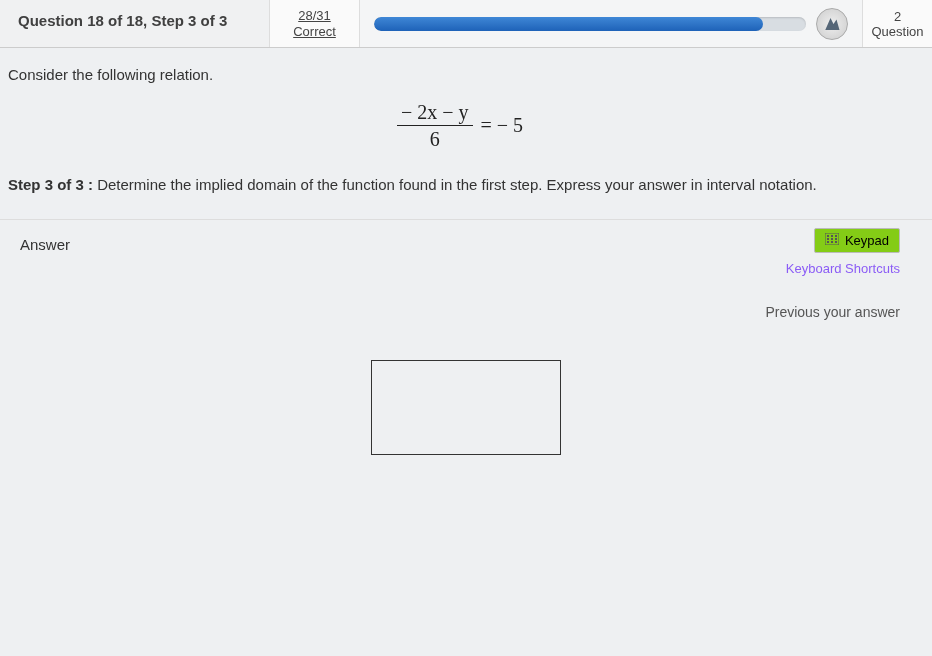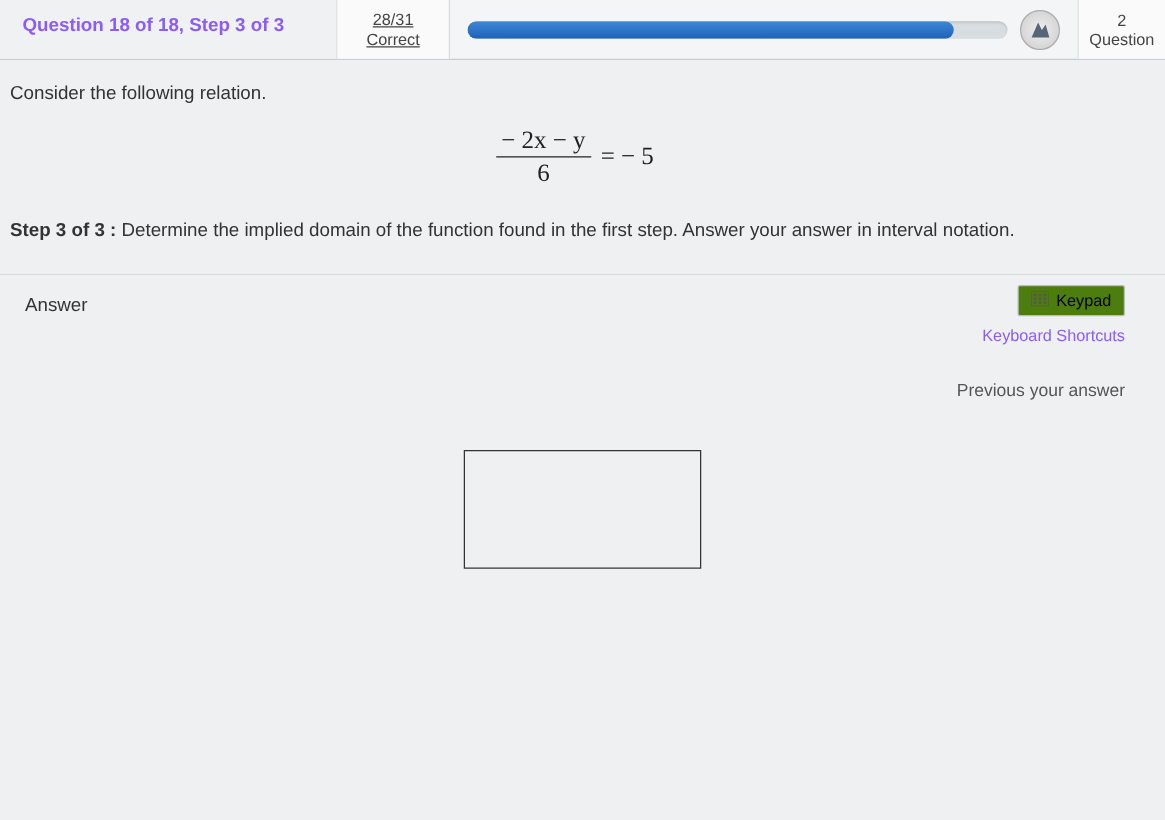--- a/index.html
+++ b/index.html
@@ -16,21 +16,21 @@
     display: flex;
     align-items: stretch;
     border-bottom: 1px solid #ccc;
     background: #f4f5f6;
     height: 48px;
   }
   .qtitle {
     flex: 0 0 auto;
     padding: 12px 18px;
     font-size: 15px;
-    color: #8b5cf6;
+    color: #404040;
     border-right: 1px solid #ddd;
     background: #f0f1f2;
     min-width: 270px;
   }
   .qtitle .bold { font-weight: 600; }
   .score-box {
     width: 90px;
     border-right: 1px solid #ddd;
     display:flex; flex-direction:column; align-items:center; justify-content:center;
     font-size:13px; color:#444; line-height:1.2;
@@ -105,21 +105,21 @@
     font-size:15px; color:#333; font-weight:500;
     padding-top:8px;
   }
   .right-tools {
     margin-left:auto;
     display:flex; flex-direction:column; align-items:flex-end; gap:8px;
     font-size:14px; color:#444;
   }
   .keypad-btn {
     border:1px solid #bbb;
-    background:#4d7c0f;
+    background:#84cc16;
     padding:4px 10px;
     font-size:13px;
     display:flex; align-items:center; gap:6px;
     cursor:pointer;
     border-radius:2px;
   }
   .kb-shortcuts { color:#8b5cf6; font-size:13px; }
   .prev-step { color:#555; font-size:14px; margin-top:20px; }
   .input-area {
     display:flex; justify-content:center;
@@ -166,21 +166,21 @@
 
   <div class="equation">
     <span class="frac">
       <span class="num">− 2x − y</span>
       <span class="den">6</span>
     </span>
     <span>= − 5</span>
   </div>
 
   <div class="step-line">
-    <span class="sb">Step 3 of 3 :</span><span>  Determine the implied domain of the function found in the first step. Answer your answer in interval notation.</span>
+    <span class="sb">Step 3 of 3 :</span><span>  Determine the implied domain of the function found in the first step. Express your answer in interval notation.</span>
   </div>
 </div>
 
 <div class="answer-row">
   <div class="answer-label">Answer</div>
   <div class="right-tools">
     <button class="keypad-btn">
       <span>
         <svg width="14" height="12" viewBox="0 0 14 12">
           <rect x="0" y="0" width="14" height="12" fill="none" stroke="#555"></rect>

